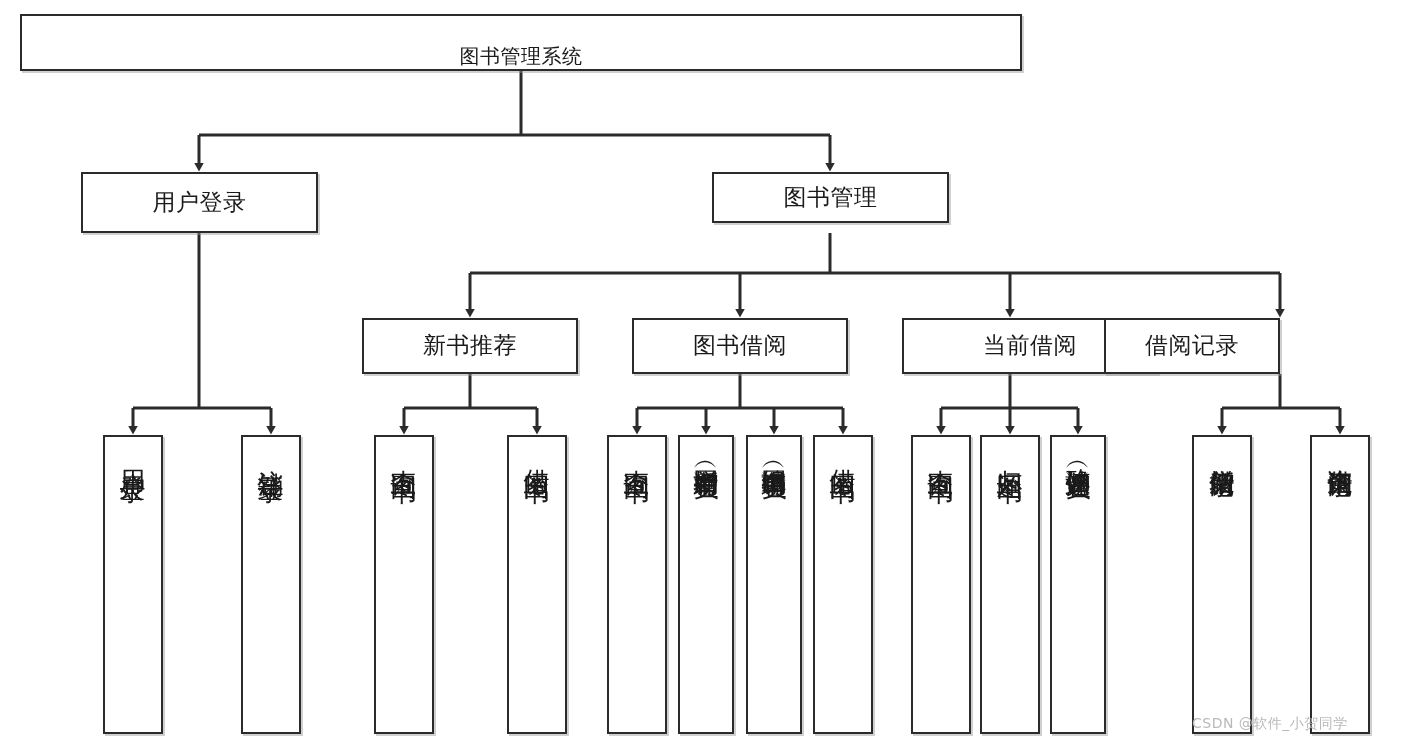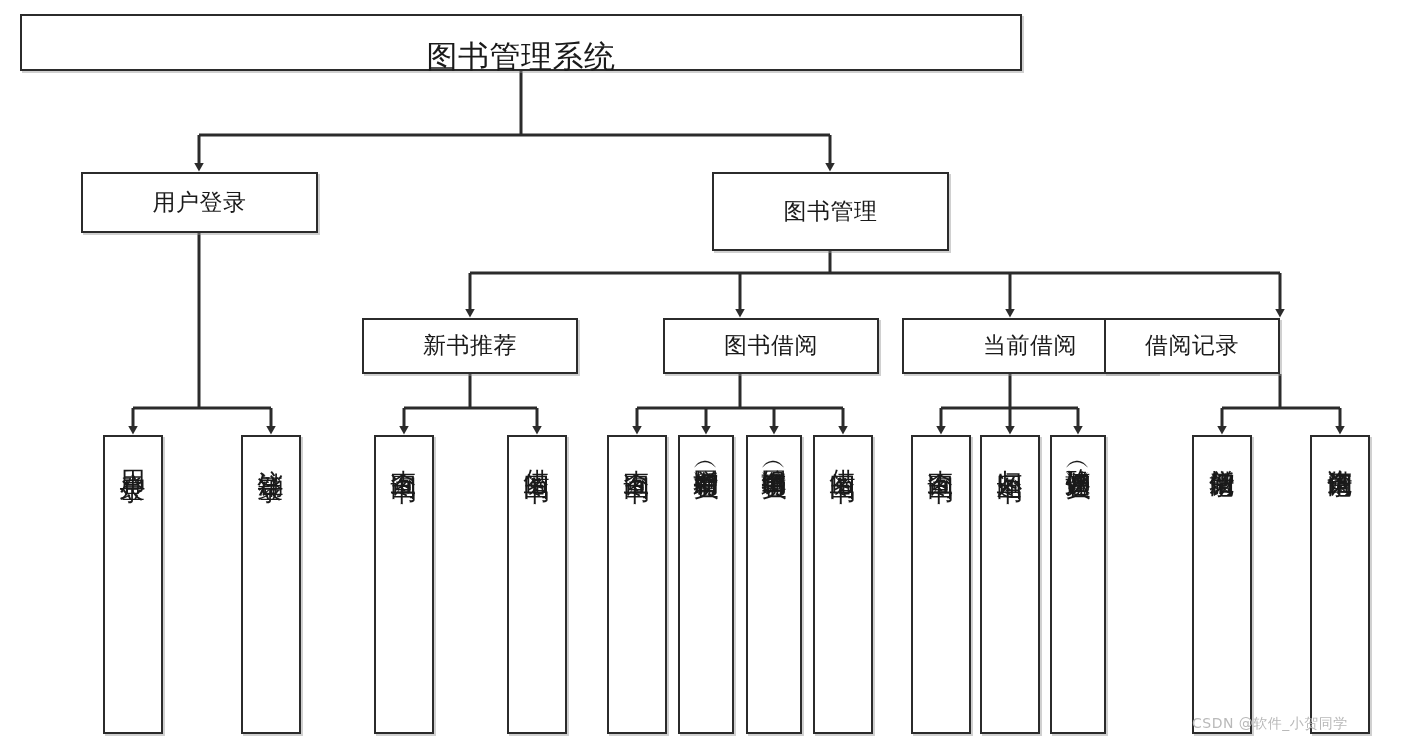--- a/index.html
+++ b/index.html
@@ -43,21 +43,21 @@
     text-align: center;
     line-height: 1.18;
     letter-spacing: 0.5px;
   }
   
   .node.horiz .label {
     font-size: 23px;
     white-space: nowrap;
   }
   .node.root .label {
-    font-size: 31px;
+    font-size: 20px;
     margin-top: 28px;
   }
   
   .node.vert {
     align-items: flex-start;
     justify-content: center;
     padding-top: 12px;
   }
   .node.vert .label {
     writing-mode: vertical-rl;
@@ -137,29 +137,29 @@
   </svg>
 
   <div class="node horiz root" style="left:20px; top:14px; width:1002px; height:57px;">
     <span class="label">图书管理系统</span>
   </div>
 
   <div class="node horiz" style="left:81px; top:172px; width:237px; height:61px;">
     <span class="label">用户登录</span>
   </div>
 
-  <div class="node horiz" style="left:712px; top:172px; width:237px; height:79px;">
+  <div class="node horiz" style="left:712px; top:172px; width:237px; height:51px;">
     <span class="label">图书管理</span>
   </div>
 
   <div class="node horiz" style="left:362px; top:318px; width:216px; height:56px;">
     <span class="label">新书推荐</span>
   </div>
 
-  <div class="node horiz" style="left:663px; top:318px; width:216px; height:56px;">
+  <div class="node horiz" style="left:632px; top:318px; width:216px; height:56px;">
     <span class="label">图书借阅</span>
   </div>
 
   <div class="node horiz" style="left:902px; top:318px; width:256px; height:56px;">
     <span class="label">当前借阅</span>
   </div>
 
   <div class="node horiz" style="left:1104px; top:318px; width:176px; height:56px;">
     <span class="label">借阅记录</span>
   </div>

